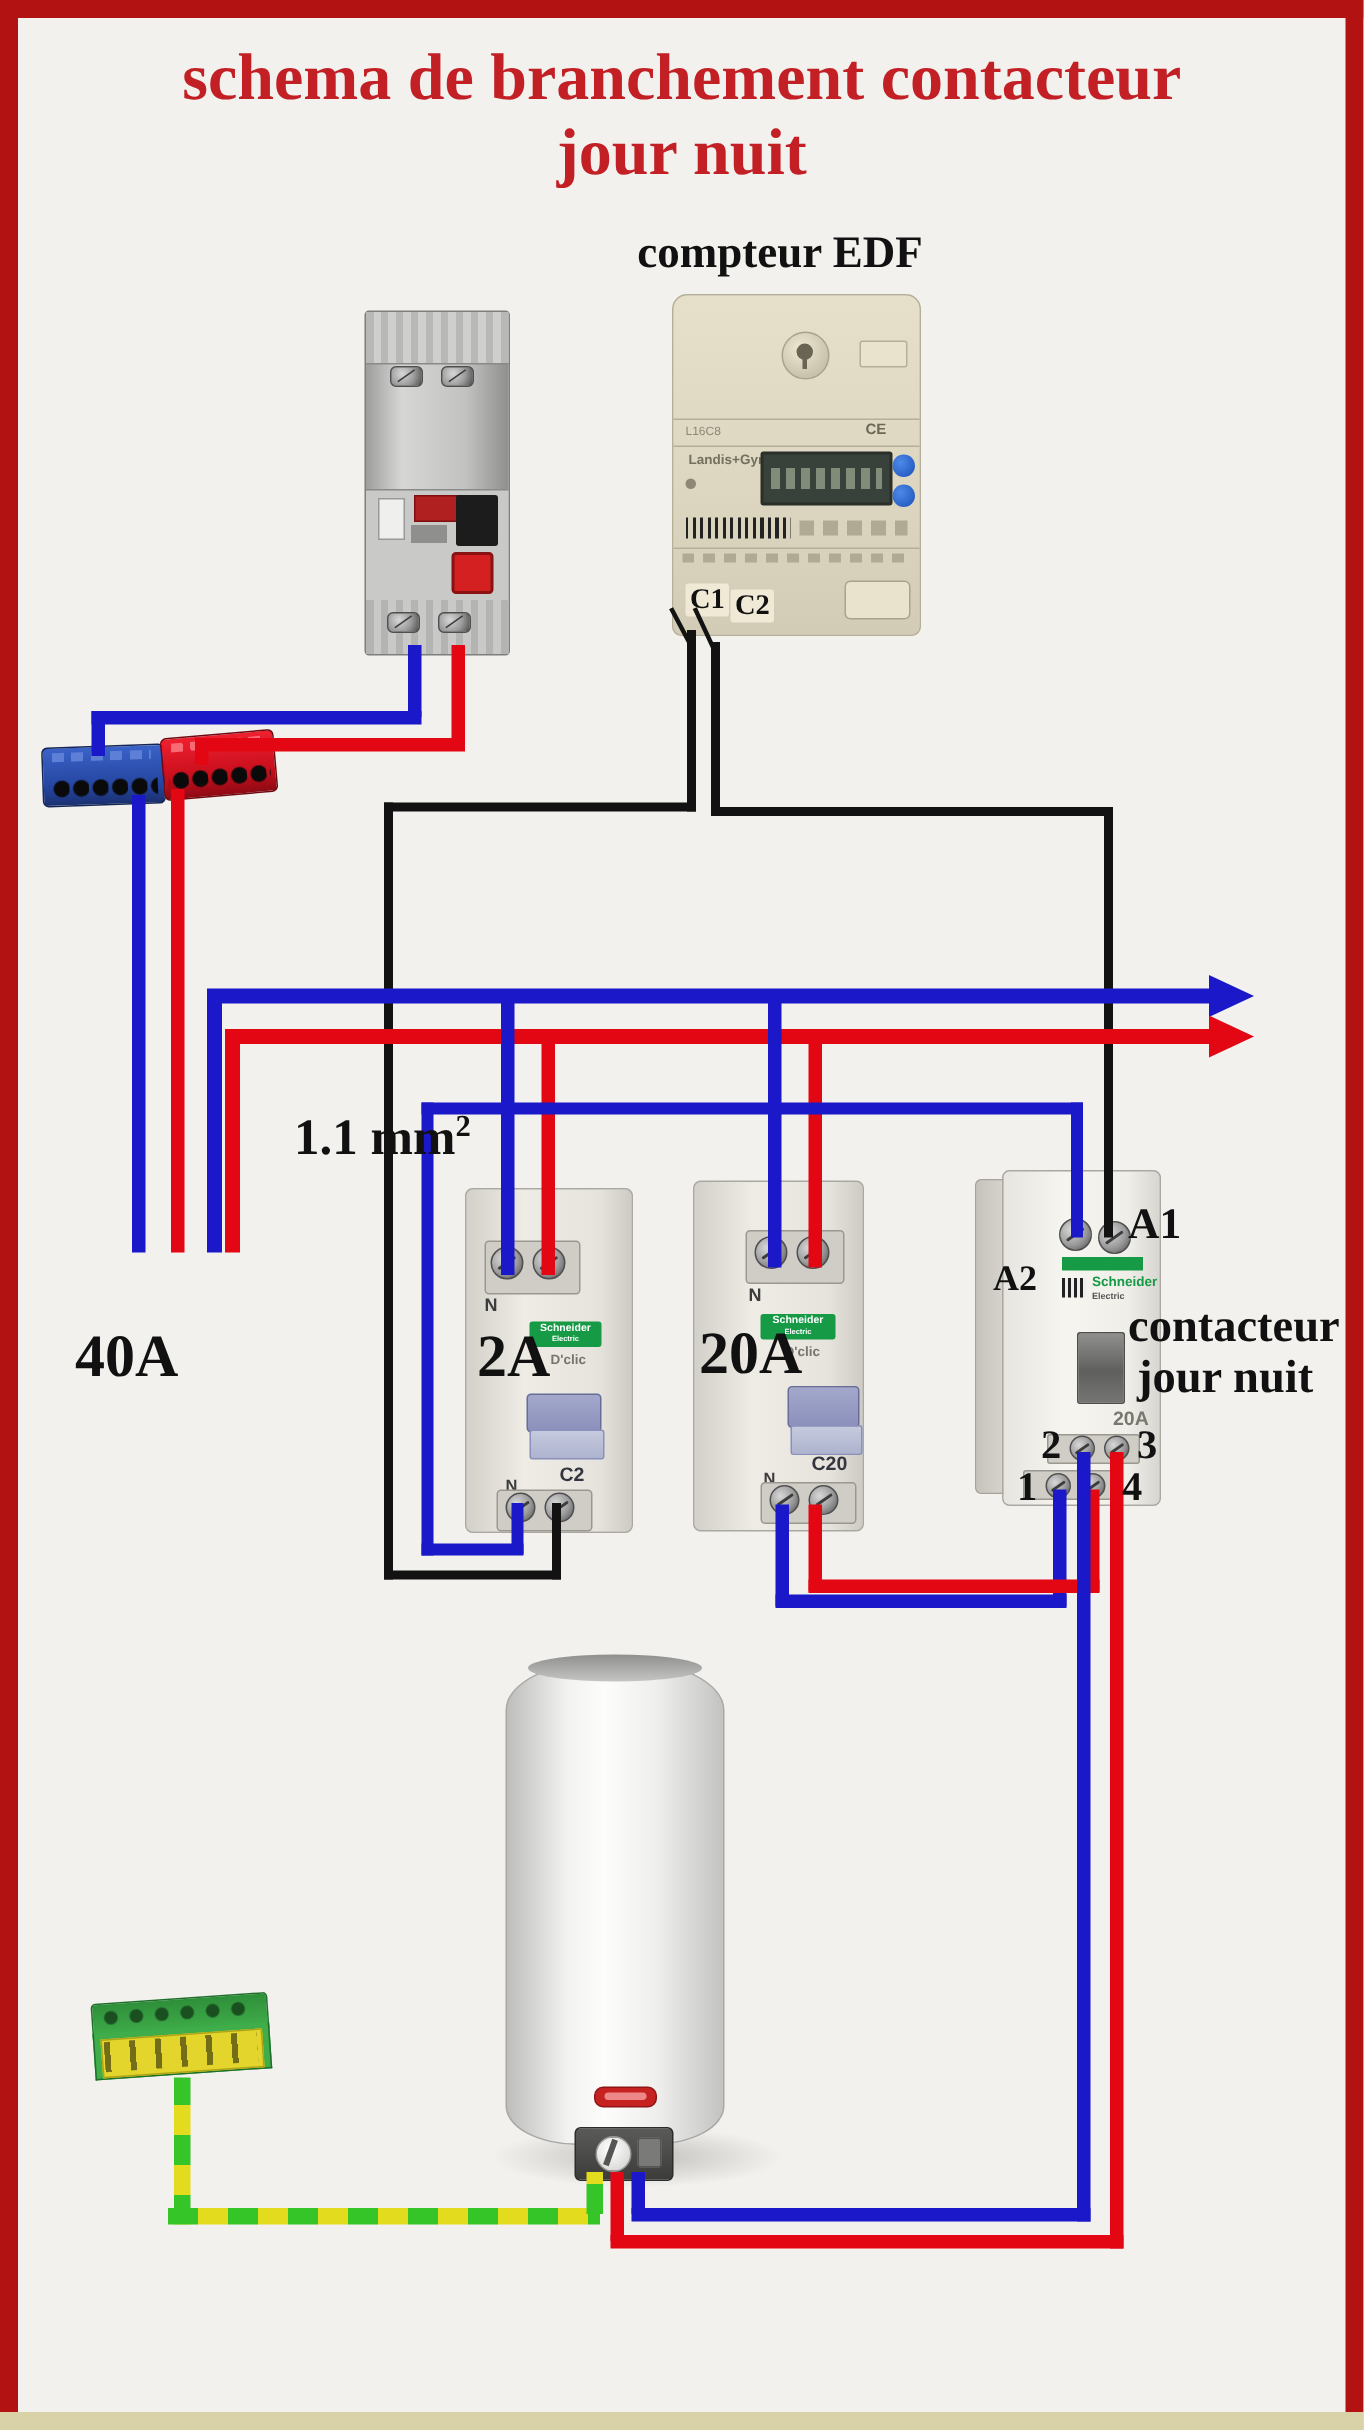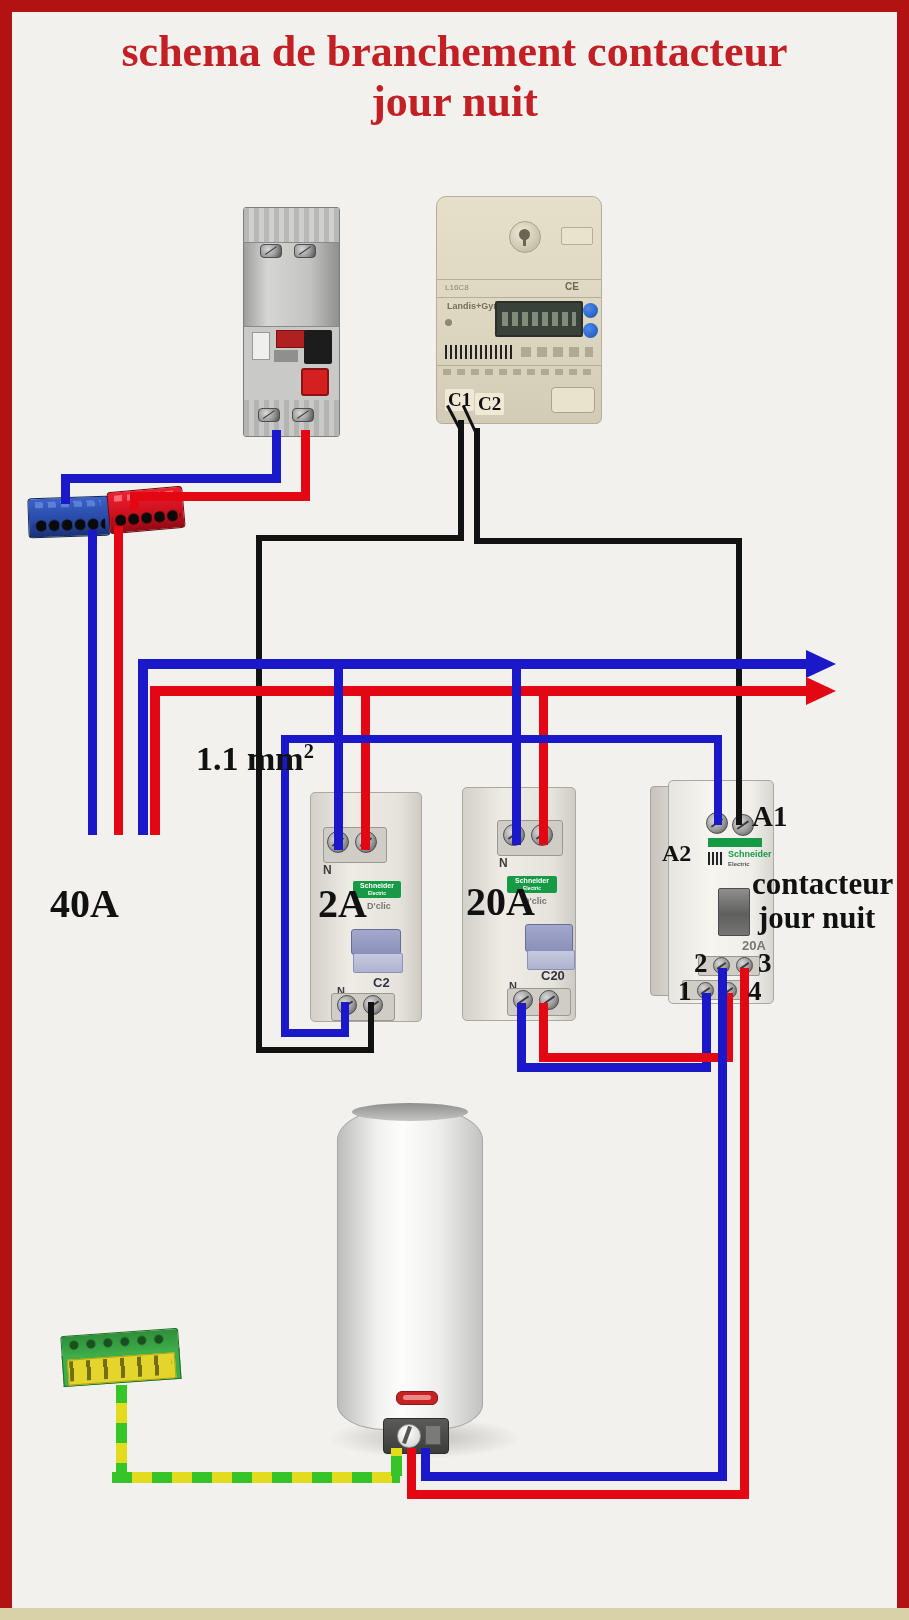--- a/index.html
+++ b/index.html
@@ -23,37 +23,38 @@
   sup{font-size:60%;}
 </style>
 </head>
 <body>
 
 <div id="canvas">
 
   <div class="abs serifbold" style="left:0;top:26px;width:909px;text-align:center;font-size:44px;color:#c32026;z-index:30;">schema de branchement contacteur</div>
   <div class="abs serifbold" style="left:0;top:76px;width:909px;text-align:center;font-size:44px;color:#c32026;z-index:30;">jour nuit</div>
 
+  <div class="abs serifbold" style="left:360px;top:152px;width:320px;text-align:center;font-size:30px;z-index:30;">compteur EDF</div>
 
   <div class="abs" style="left:243px;top:207px;width:95px;height:228px;background:linear-gradient(90deg,#9e9e9c,#d6d6d4 25%,#c2c2c0 70%,#8f8f8d);border:1px solid #7e7e7c;border-radius:3px;z-index:2;">
     <div class="abs" style="left:0;top:0;width:100%;height:34px;background:repeating-linear-gradient(90deg,#b8b8b6 0 5px,#cfcfcd 5px 10px);border-bottom:1px solid #8a8a88;"></div>
     <div class="screw" style="left:16px;top:36px;width:22px;height:14px;border-radius:4px;"></div>
     <div class="screw" style="left:50px;top:36px;width:22px;height:14px;border-radius:4px;"></div>
     <div class="abs" style="left:0;top:118px;width:100%;height:74px;background:#c9c9c7;border-top:1px solid #8a8a88;border-bottom:1px solid #8a8a88;"></div>
     <div class="abs" style="left:32px;top:122px;width:30px;height:16px;background:#b02020;border:1px solid #801010;"></div>
     <div class="abs" style="left:60px;top:122px;width:28px;height:34px;background:#1c1c1c;border-radius:2px;"></div>
     <div class="abs" style="left:57px;top:160px;width:24px;height:24px;background:#d42020;border:2px solid #8a1212;border-radius:3px;"></div>
     <div class="abs" style="left:8px;top:124px;width:16px;height:26px;background:#efefed;border:1px solid #999;"></div>
     <div class="abs" style="left:30px;top:142px;width:24px;height:12px;background:#8f8f8d;"></div>
     <div class="abs" style="left:0;top:192px;width:100%;height:36px;background:repeating-linear-gradient(90deg,#b4b4b2 0 5px,#c9c9c7 5px 10px);"></div>
     <div class="screw" style="left:14px;top:200px;width:22px;height:14px;border-radius:4px;"></div>
     <div class="screw" style="left:48px;top:200px;width:22px;height:14px;border-radius:4px;"></div>
   </div>
 
-  <div class="abs" style="left:436px;top:196px;width:164px;height:226px;background:linear-gradient(180deg,#e6e0ca,#dcd6c0 60%,#d2ccb6);border:1px solid #b5af99;border-radius:10px 10px 6px 6px;z-index:2;">
+  <div class="abs" style="left:448px;top:196px;width:164px;height:226px;background:linear-gradient(180deg,#e6e0ca,#dcd6c0 60%,#d2ccb6);border:1px solid #b5af99;border-radius:10px 10px 6px 6px;z-index:2;">
     <div class="abs" style="left:72px;top:24px;width:30px;height:30px;border-radius:50%;background:radial-gradient(circle at 40% 35%,#efe9d3,#c9c3ad 70%);border:1px solid #a9a38d;">
       <div class="abs" style="left:9px;top:7px;width:11px;height:11px;border-radius:50%;background:#6a6455;"></div>
       <div class="abs" style="left:13px;top:15px;width:3px;height:9px;background:#6a6455;"></div>
     </div>
     <div class="abs" style="left:124px;top:30px;width:30px;height:16px;background:#e9e3cd;border:1px solid #b5af99;border-radius:2px;"></div>
     <div class="abs" style="left:0;top:82px;width:100%;height:1px;background:#b5af99;"></div>
     <div class="tinytext" style="left:8px;top:86px;font-size:8px;">L16C8</div>
     <div class="tinytext" style="left:128px;top:84px;font-size:10px;font-weight:bold;color:#6c6856;">CE</div>
     <div class="abs" style="left:0;top:100px;width:100%;height:1px;background:#b5af99;"></div>
     <div class="tinytext" style="left:10px;top:104px;font-size:9px;font-weight:bold;color:#73705e;">Landis+Gyr</div>

